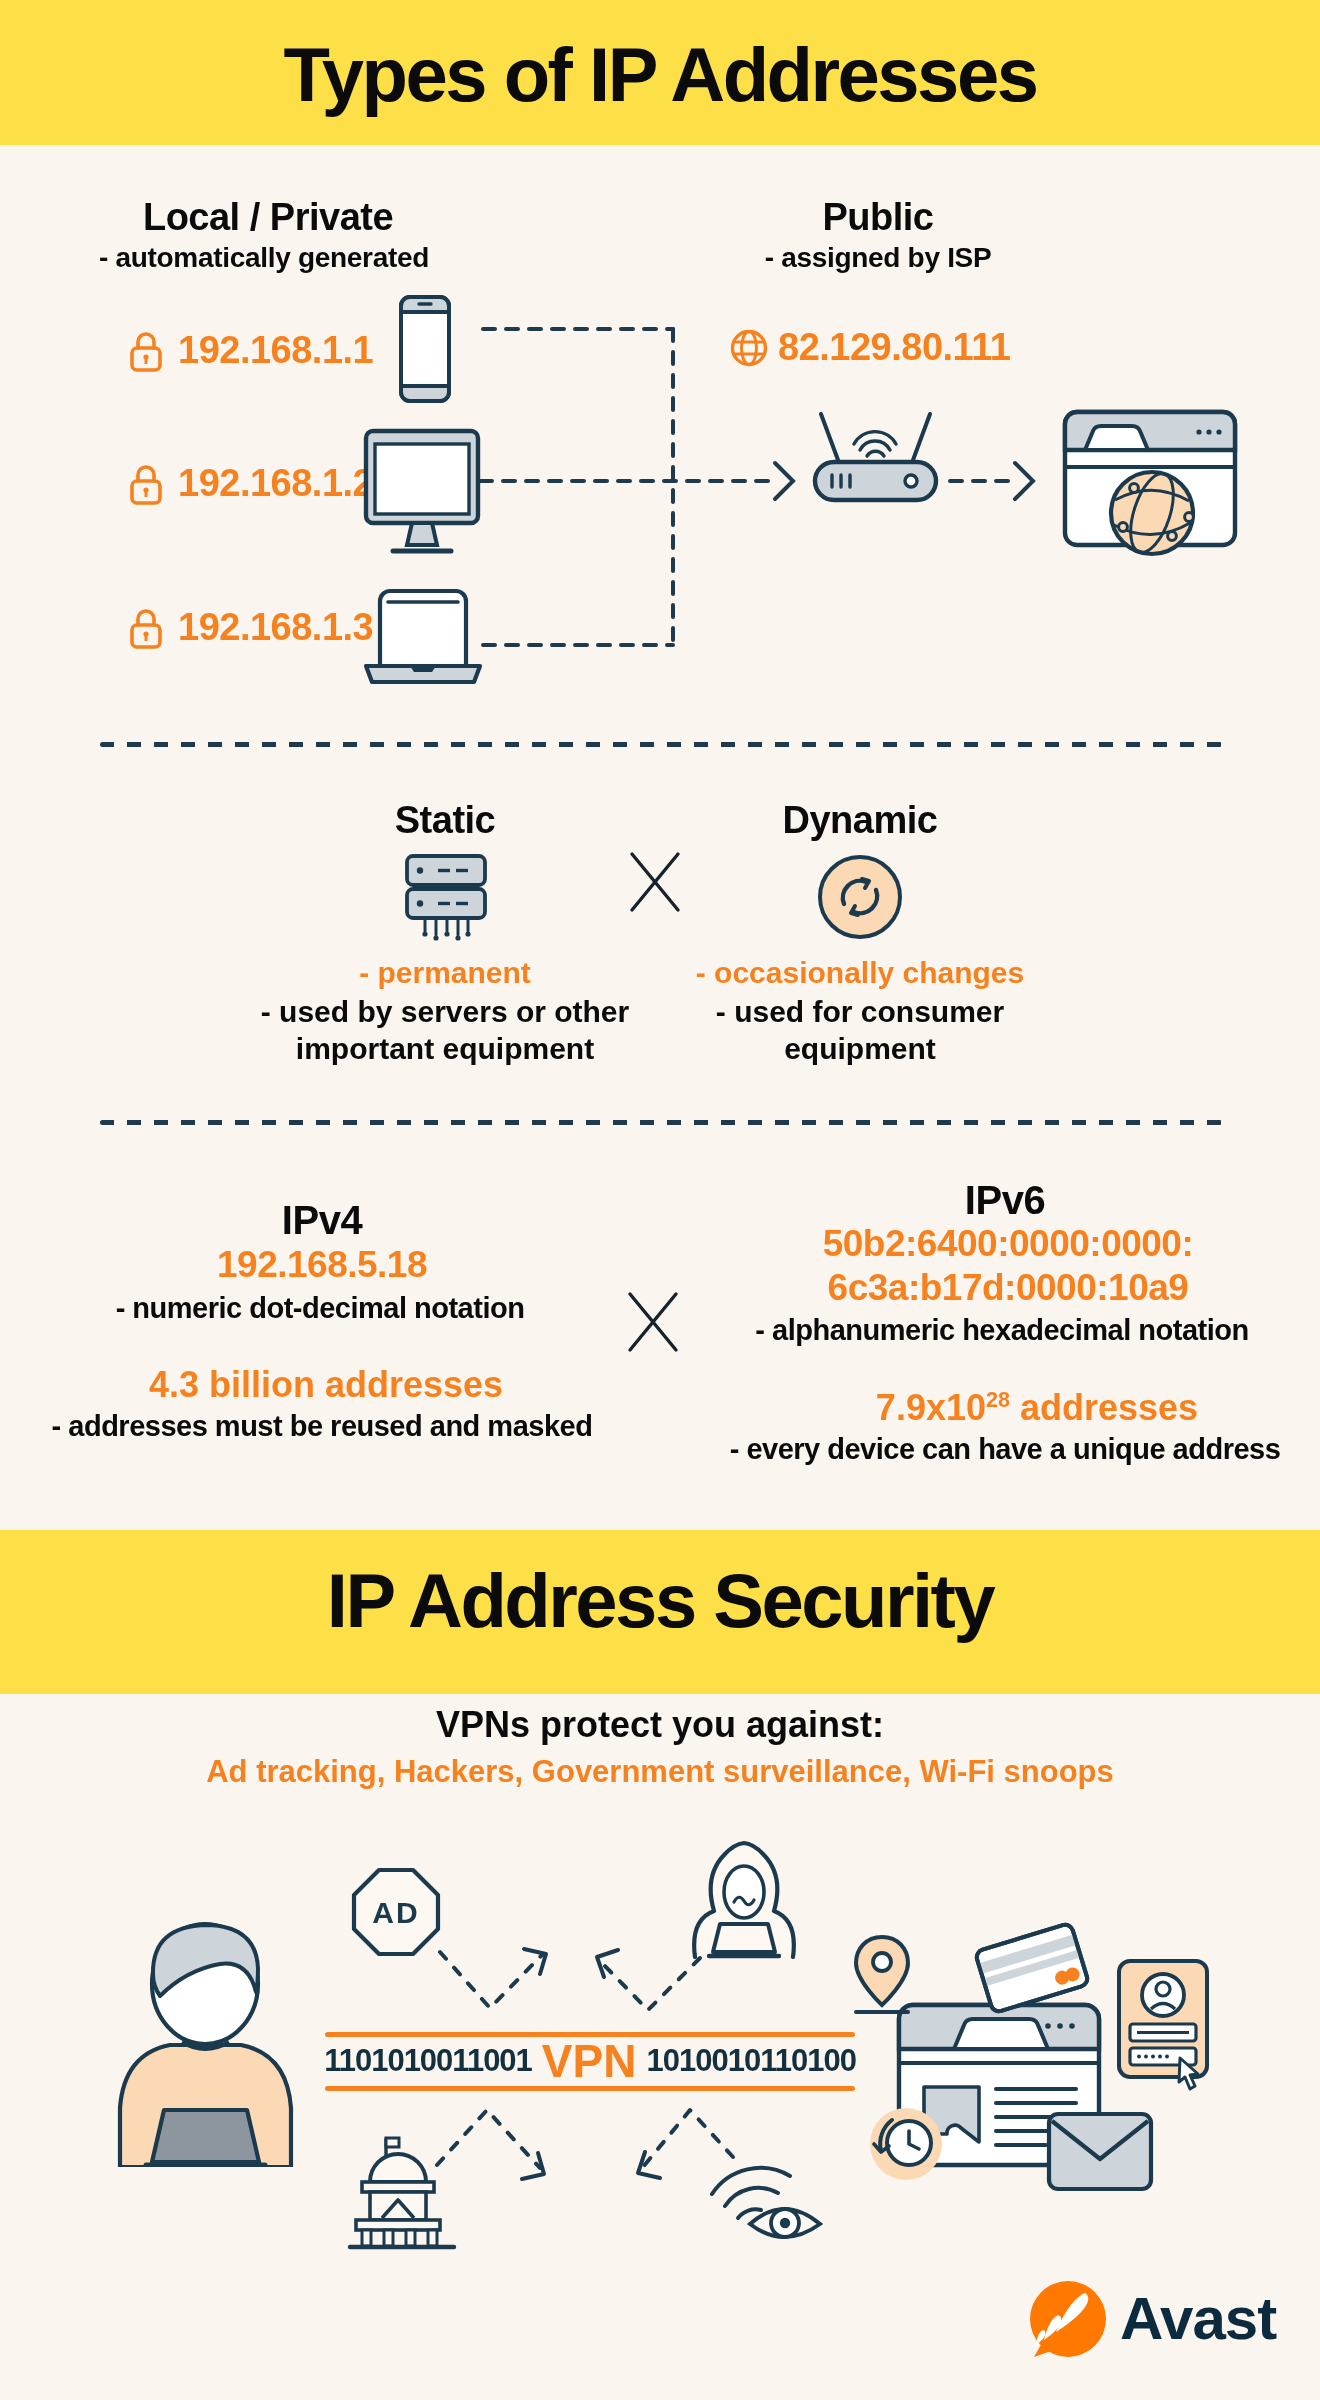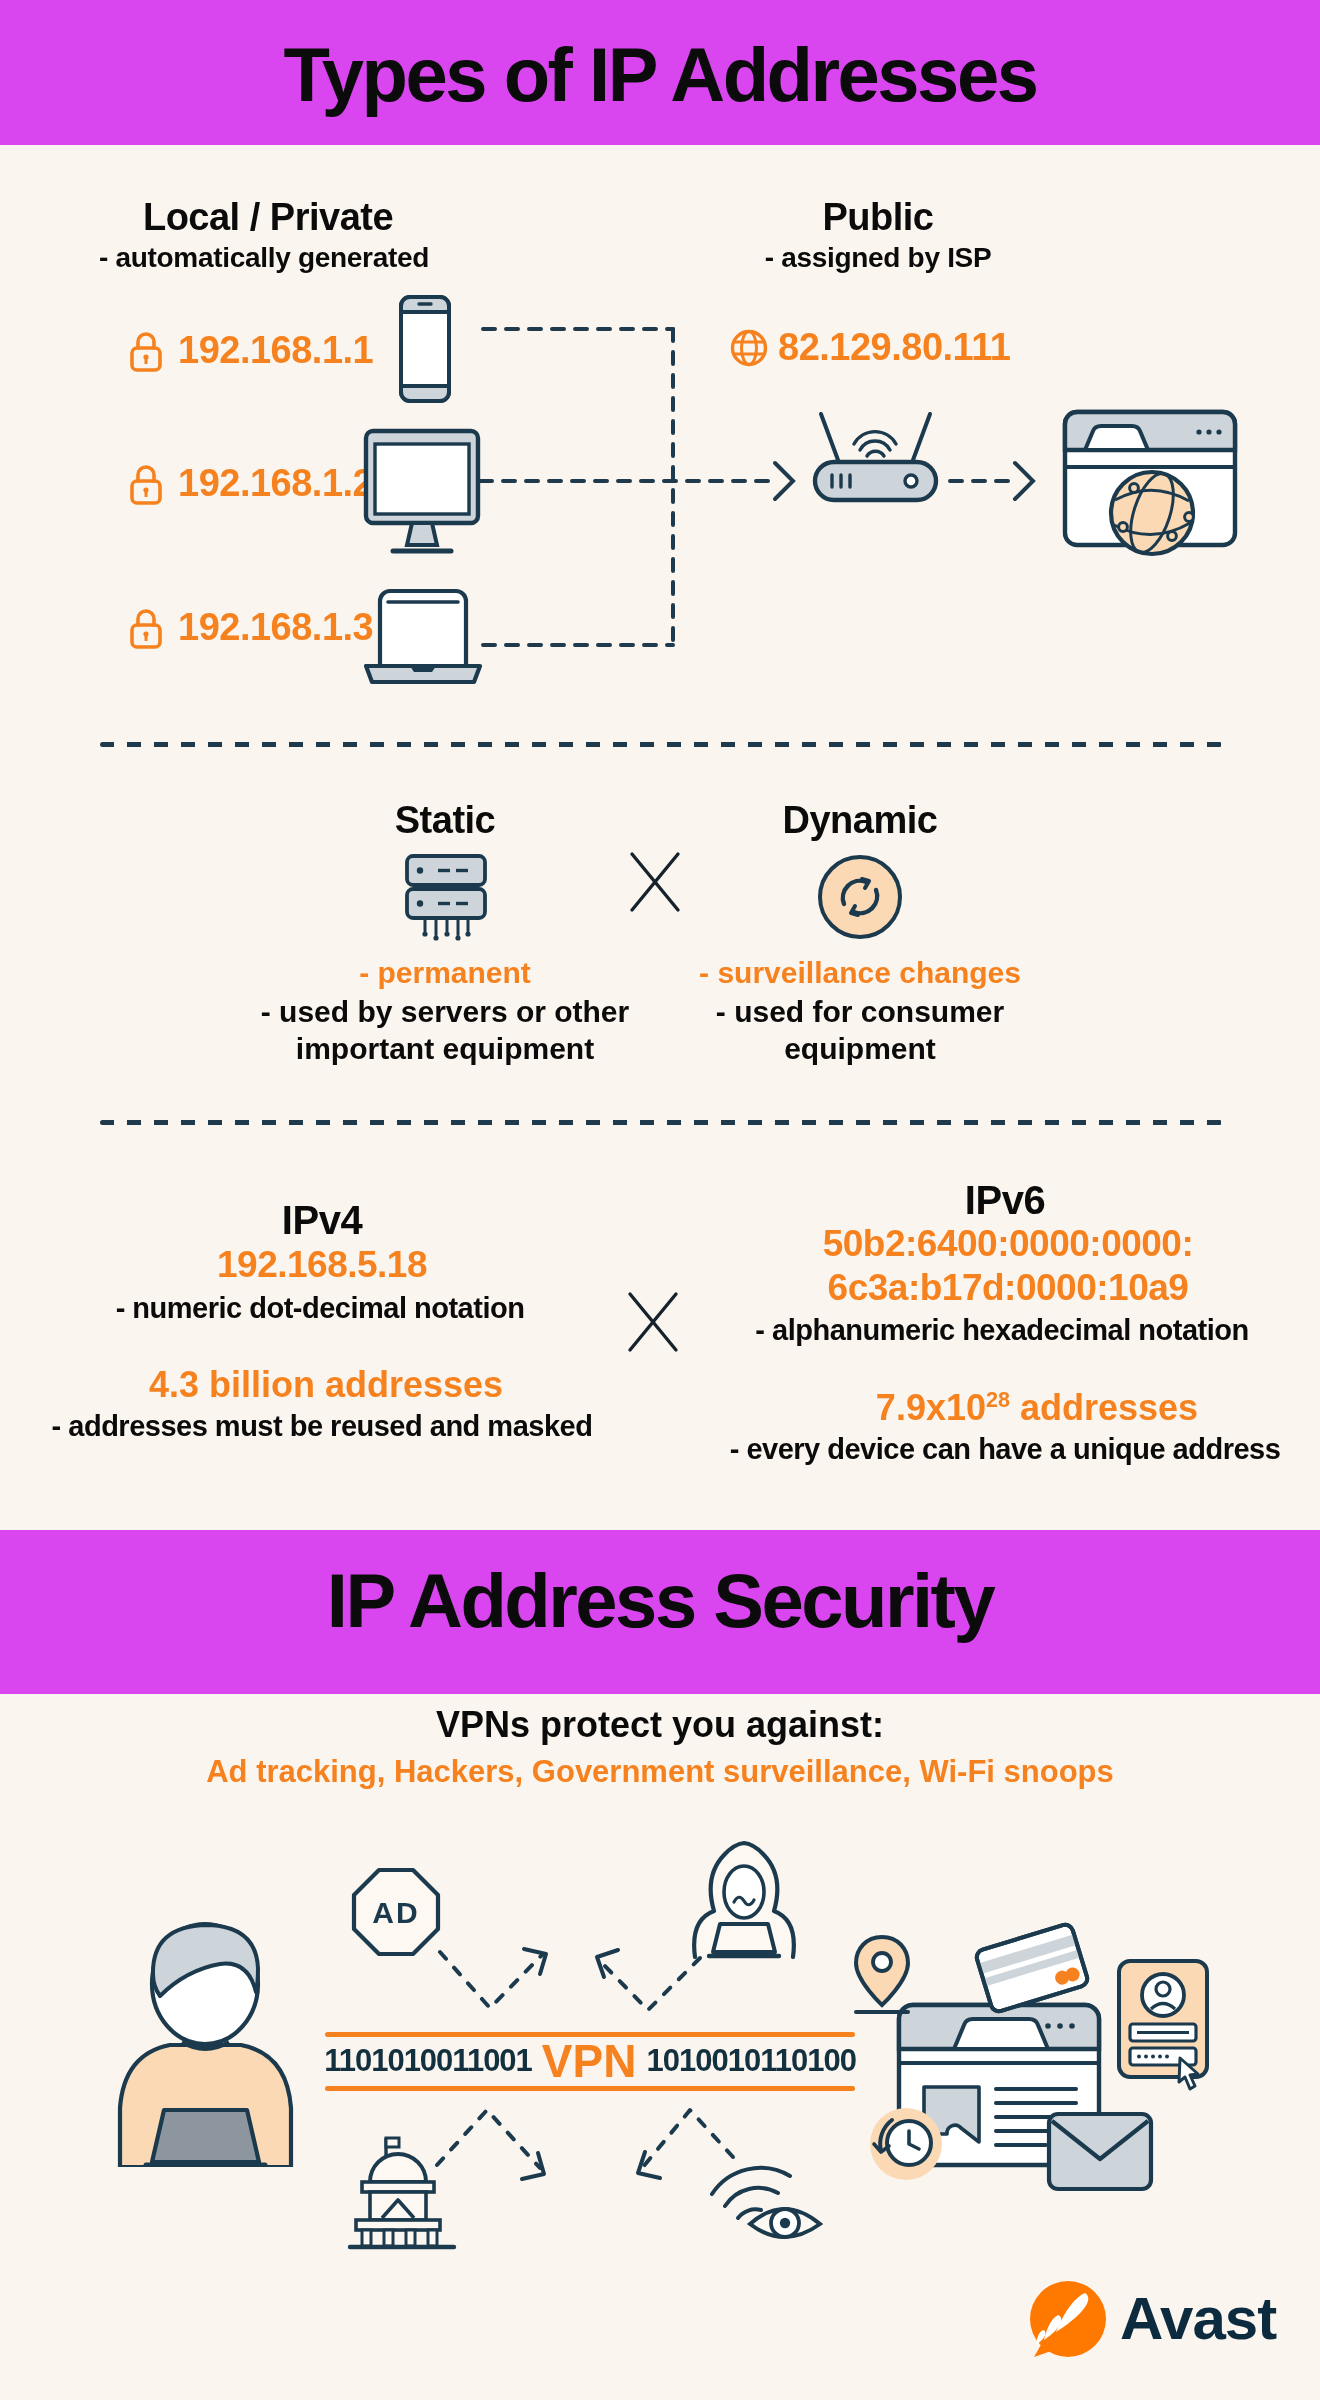--- a/index.html
+++ b/index.html
@@ -3,21 +3,21 @@
 <meta charset="utf-8">
 <style>
   html,body{margin:0;padding:0;background:#e8e8e8;}
   .canvas{
     position:relative;width:1320px;height:2400px;margin:0 auto;
     background:#FBF5EF;overflow:hidden;
     font-family:"Liberation Sans",sans-serif;color:#0B0B0B;
   }
   .abs{position:absolute;}
   .ctr{transform:translate(-50%,-50%);white-space:nowrap;text-align:center;}
-  .banner{left:0;width:1320px;background:#d946ef;}
+  .banner{left:0;width:1320px;background:#fde047;}
   .banner-title{font-size:76px;font-weight:700;letter-spacing:-2.5px;color:#0B0B0B;}
   .col-title{font-size:38px;font-weight:700;letter-spacing:-0.5px;}
   .col-sub{font-size:28px;font-weight:700;letter-spacing:-0.3px;}
   .ip-text{font-size:38px;font-weight:700;color:#F5821F;letter-spacing:-0.5px;}
   .hl{color:#F5821F;font-weight:700;font-size:30px;}
   .body-line{font-weight:700;font-size:30px;color:#0B0B0B;}
   .small-note{font-weight:700;font-size:29px;color:#0B0B0B;letter-spacing:-0.5px;}
   .big-count{font-weight:700;font-size:36px;color:#F5821F;}
   .addr{font-weight:700;font-size:37px;color:#F5821F;letter-spacing:-0.5px;}
   .divider{
@@ -178,21 +178,21 @@
   </svg>
 
   <div class="abs ctr col-title" style="left:860px;top:820px;">Dynamic</div>
   <svg class="abs" style="left:817px;top:854px;" width="86" height="86" viewBox="0 0 86 86">
     <circle cx="43" cy="43" r="40" fill="#FBD9B5" stroke="#1C3A4E" stroke-width="4"></circle>
     <path d="M27 50 a17 17 0 0 1 22 -22" fill="none" stroke="#1C3A4E" stroke-width="4.4" stroke-linecap="round"></path>
     <path d="M45 25 l7 2 l-4 7" fill="none" stroke="#1C3A4E" stroke-width="4" stroke-linecap="round" stroke-linejoin="round"></path>
     <path d="M59 36 a17 17 0 0 1 -22 22" fill="none" stroke="#1C3A4E" stroke-width="4.4" stroke-linecap="round"></path>
     <path d="M41 61 l-7 -2 l4 -7" fill="none" stroke="#1C3A4E" stroke-width="4" stroke-linecap="round" stroke-linejoin="round"></path>
   </svg>
-  <div class="abs ctr hl" style="left:860px;top:973px;">- surveillance changes</div>
+  <div class="abs ctr hl" style="left:860px;top:973px;">- occasionally changes</div>
   <div class="abs ctr body-line" style="left:860px;top:1012px;">- used for consumer</div>
   <div class="abs ctr body-line" style="left:860px;top:1049px;">equipment</div>
 
   <div class="abs divider" style="left:100px;top:1120px;width:1122px;"></div>
 
   <div class="abs ctr col-title" style="left:322px;top:1220px;font-size:40px;">IPv4</div>
   <div class="abs ctr addr" style="left:322px;top:1265px;">192.168.5.18</div>
   <div class="abs ctr small-note" style="left:320px;top:1308px;">- numeric dot-decimal notation</div>
   <div class="abs ctr big-count" style="left:326px;top:1385px;">4.3 billion addresses</div>
   <div class="abs ctr small-note" style="left:322px;top:1426px;">- addresses must be reused and masked</div>

